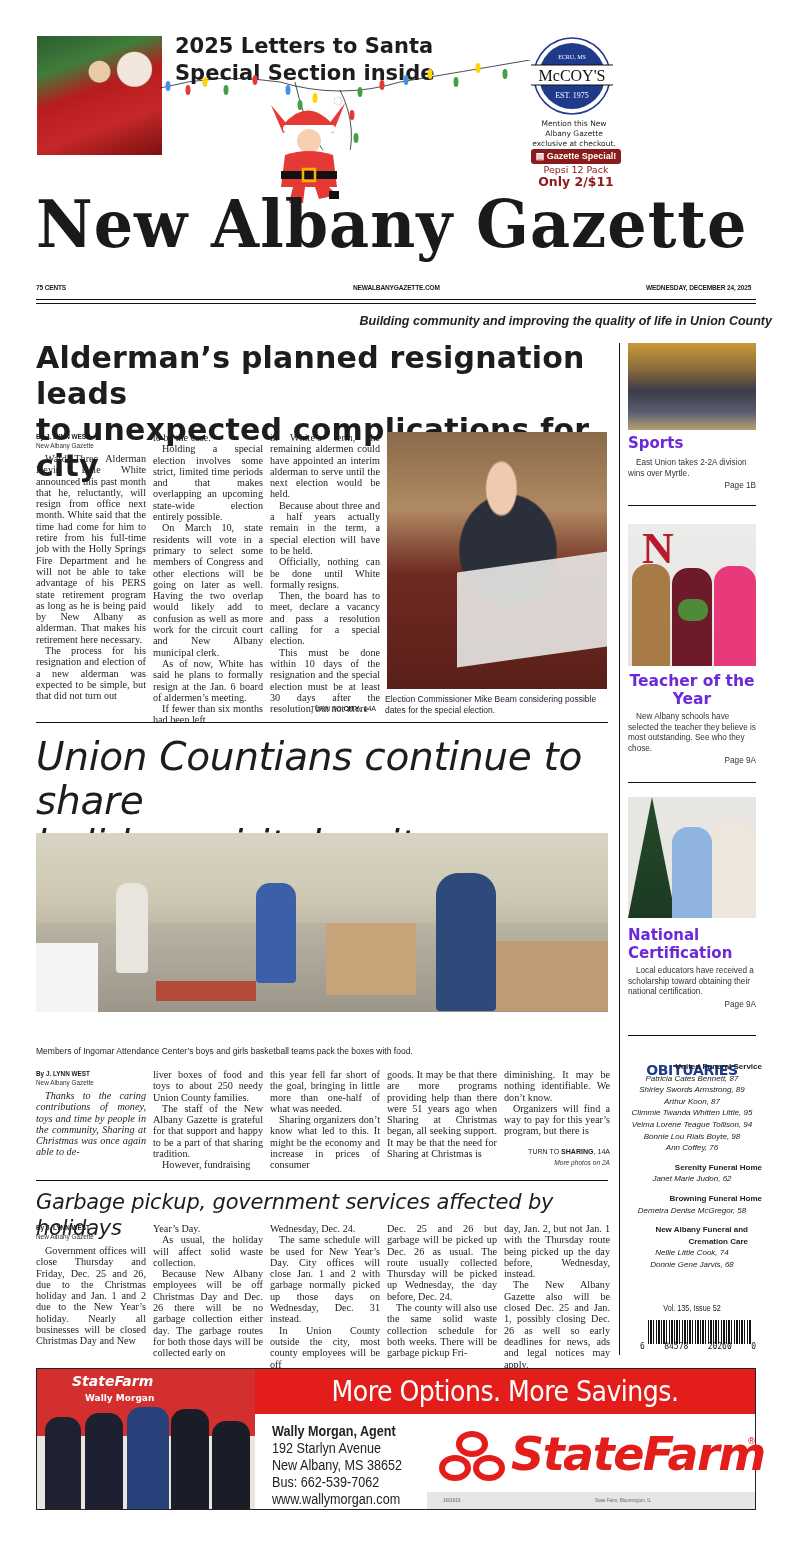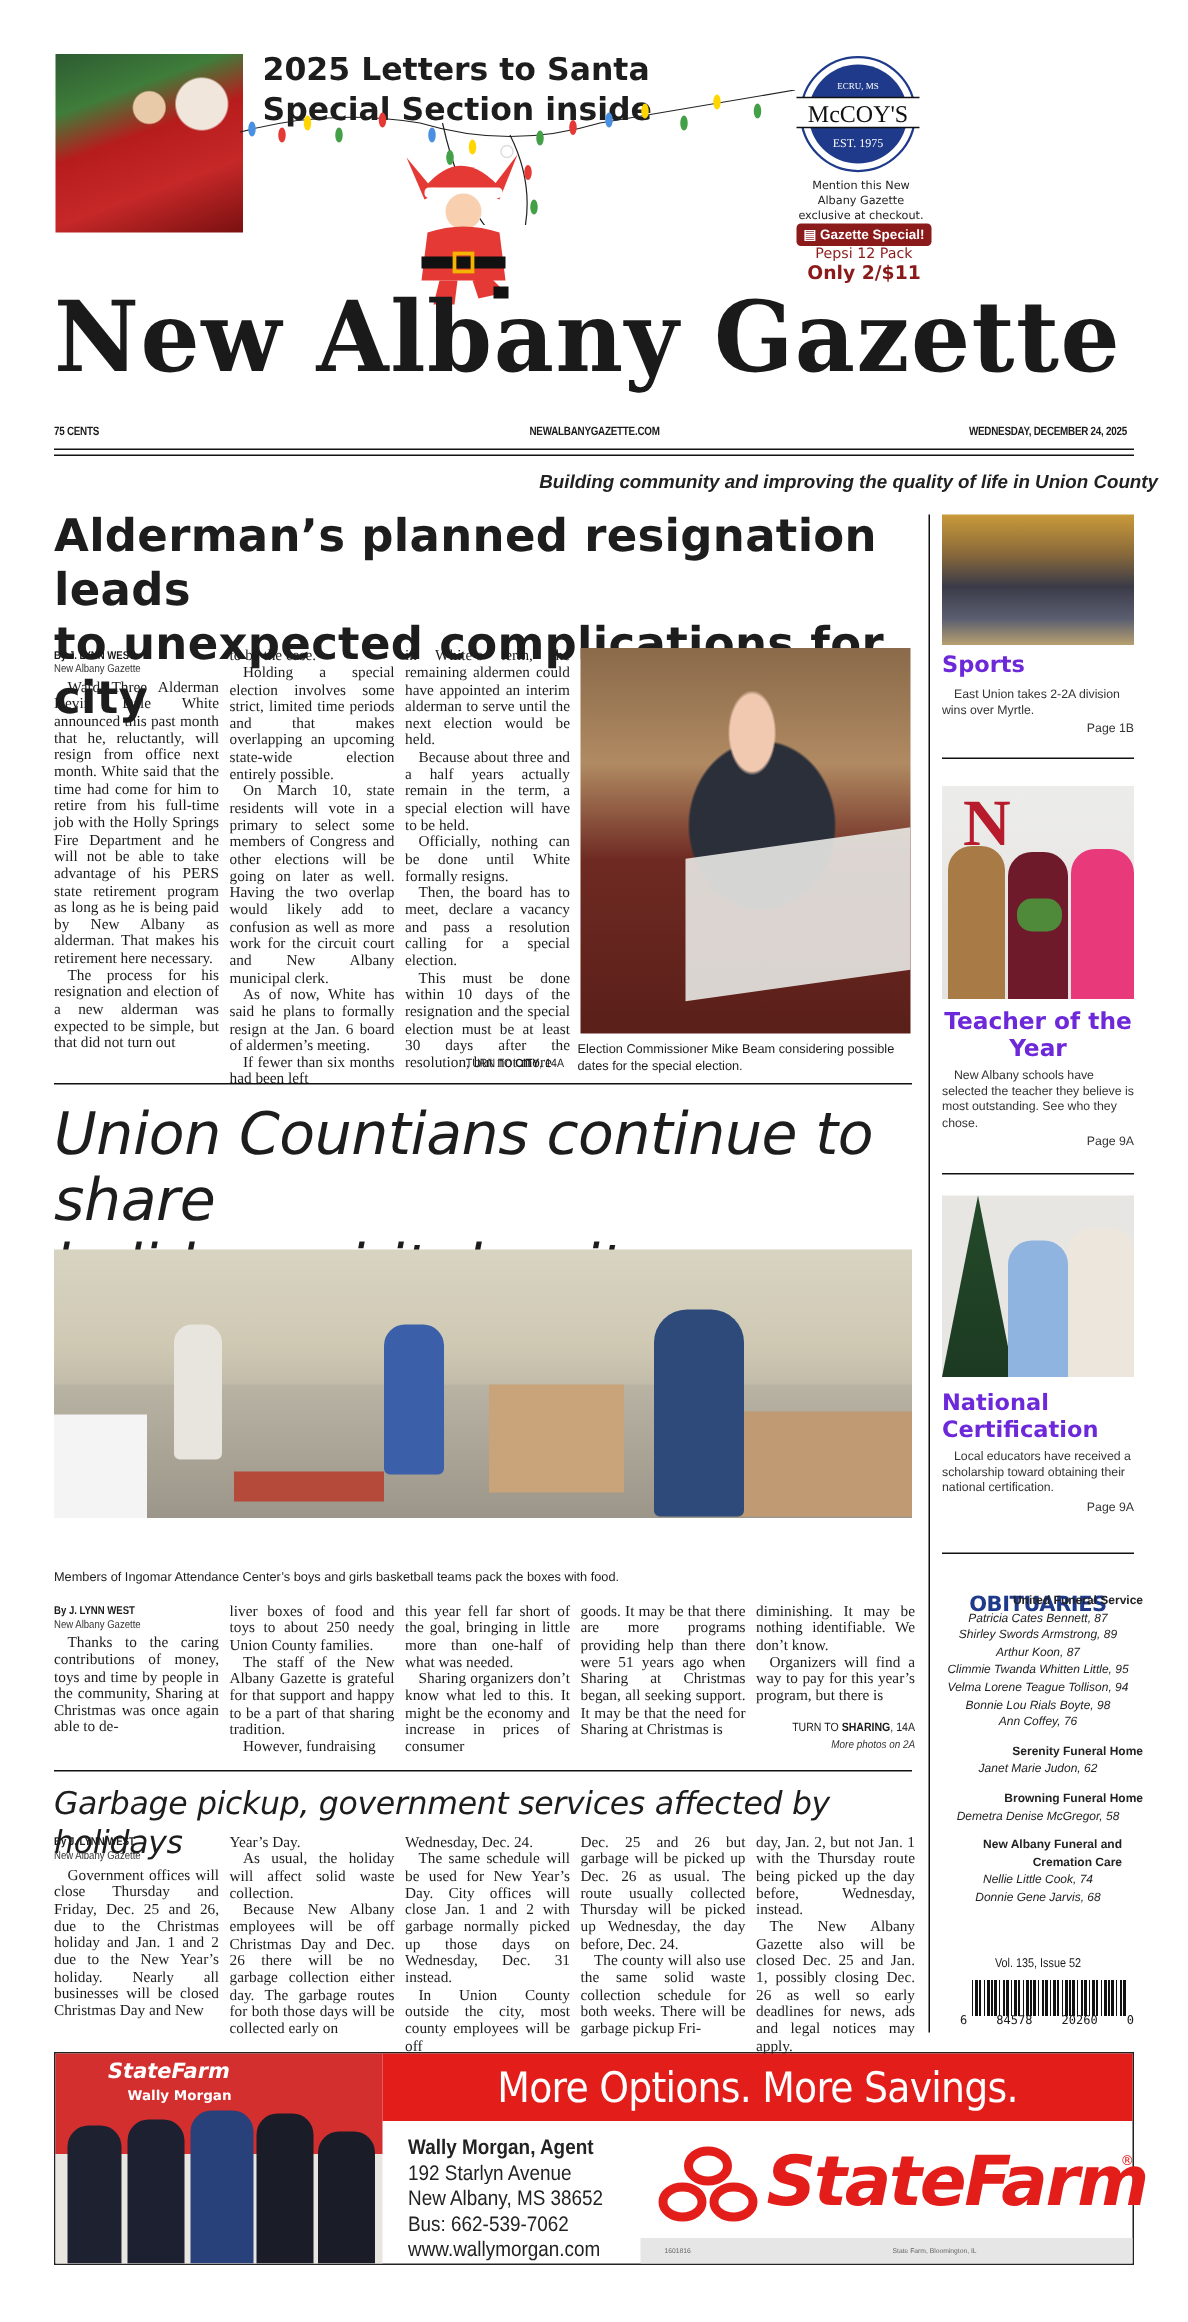--- a/index.html
+++ b/index.html
@@ -202,21 +202,21 @@
   <div class="abs" style="left:220px; top:50px; width:40px; height:100px; background:#3b5fa8; border-radius:14px 14px 4px 4px;"></div>
   <div class="abs" style="left:80px; top:50px; width:32px; height:90px; background:#e8e4de; border-radius:12px 12px 4px 4px;"></div>
   <div class="abs" style="left:0; top:110px; width:62px; height:69px; background:#f4f4f4;"></div>
 </div>
 <div class="abs caption" style="left:36px; top:1046px; width:572px;">Members of Ingomar Attendance Center’s boys and girls basketball teams pack the boxes with food.</div>
 
 <div class="abs" style="left:36px; top:1069px; width:112px;">
   <div class="byline">By J. LYNN WEST</div>
   <div class="byline-org">New Albany Gazette</div>
 </div>
-<div class="abs col" style="left:36px; top:1090px; width:110px;">
+<div class="abs col" style="left:36px; top:1090px; width:110px;font-style:italic;">
   <p>Thanks to the caring contributions of money, toys and time by people in the community, Sharing at Christmas was once again able to de-</p>
 </div>
 <div class="abs col" style="left:153px; top:1069px; width:110px;">
   <p class="noind">liver boxes of food and toys to about 250 needy Union County families.</p>
   <p>The staff of the New Albany Gazette is grateful for that support and happy to be a part of that sharing tradition.</p>
   <p>However, fundraising</p>
 </div>
 <div class="abs col" style="left:270px; top:1069px; width:110px;">
   <p class="noind">this year fell far short of the goal, bringing in little more than one-half of what was needed.</p>
   <p>Sharing organizers don’t know what led to this. It might be the economy and increase in prices of consumer</p>

